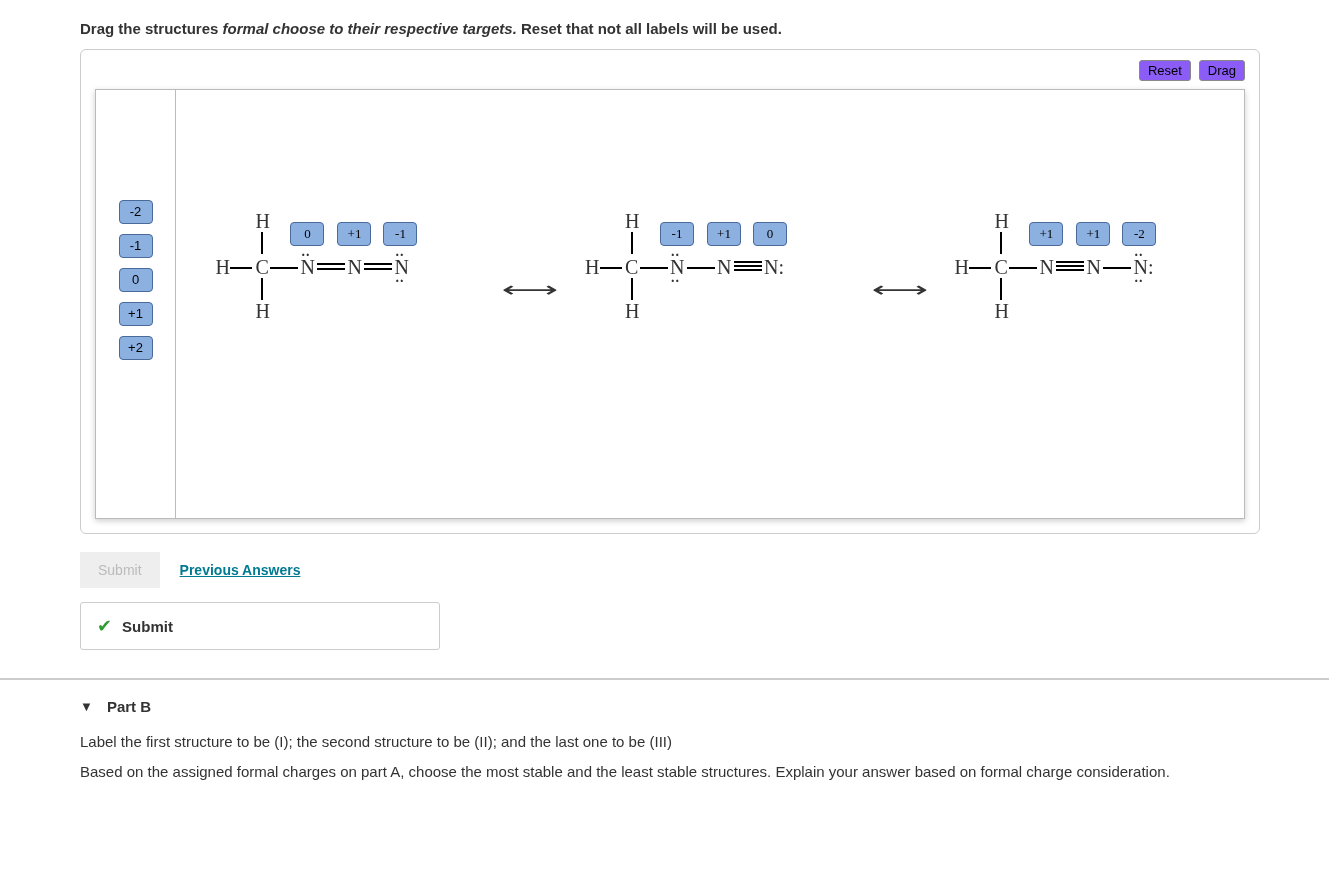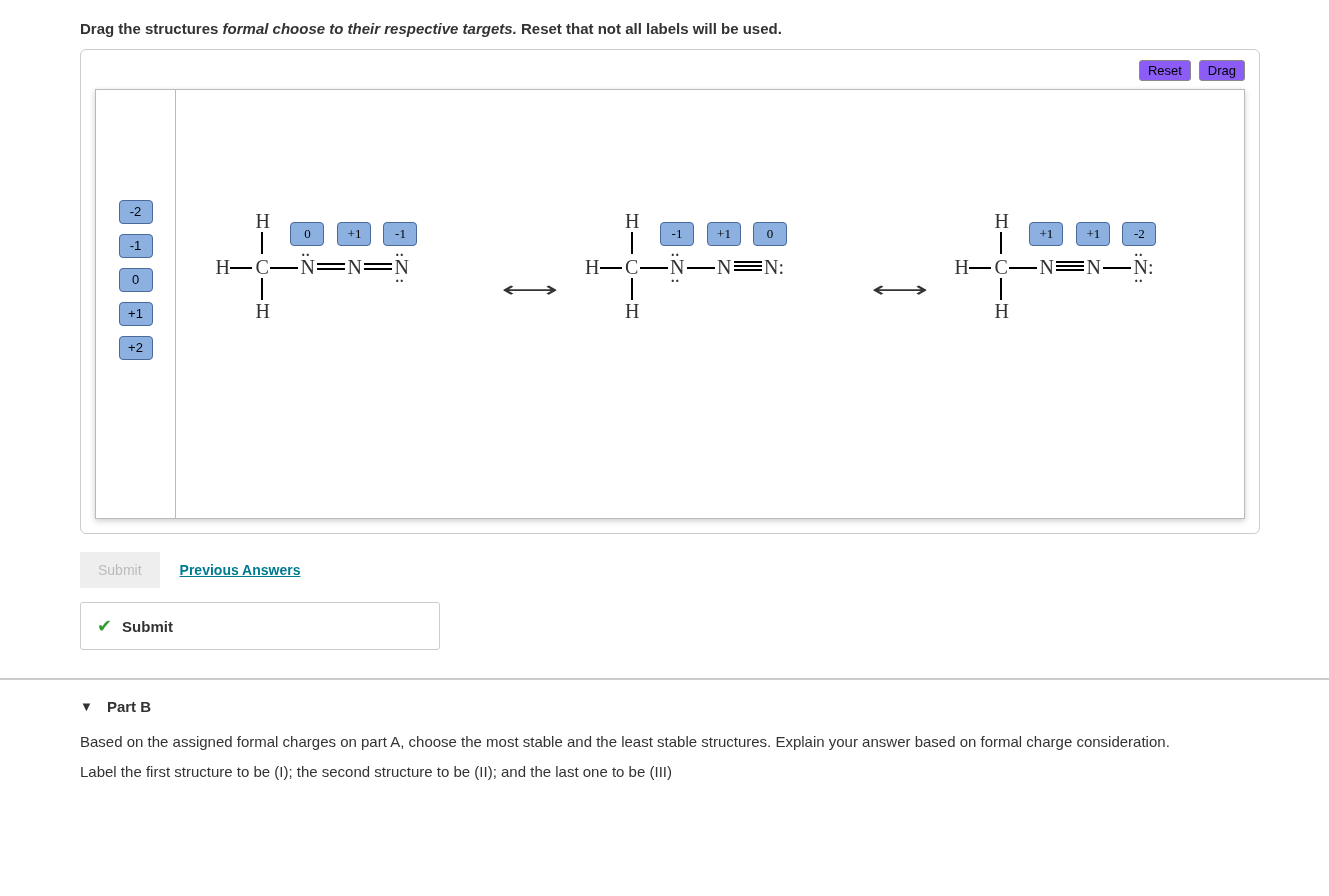--- a/index.html
+++ b/index.html
@@ -177,15 +177,15 @@
     <span class="check">✔</span>
     <span class="t">Submit</span>
   </div>
 </div>
 
 <div class="part-hdr">
   <span class="caret">▼</span>
   <span class="title">Part B</span>
 </div>
 <div class="partb-text">
+  <p>Label the first structure to be (I); the second structure to be (II); and the last one to be (III)</p>
   <p>Based on the assigned formal charges on part A, choose the most stable and the least stable structures. Explain your answer based on formal charge consideration.</p>
-  <p>Label the first structure to be (I); the second structure to be (II); and the last one to be (III)</p>
 </div>
 
 </body></html>

